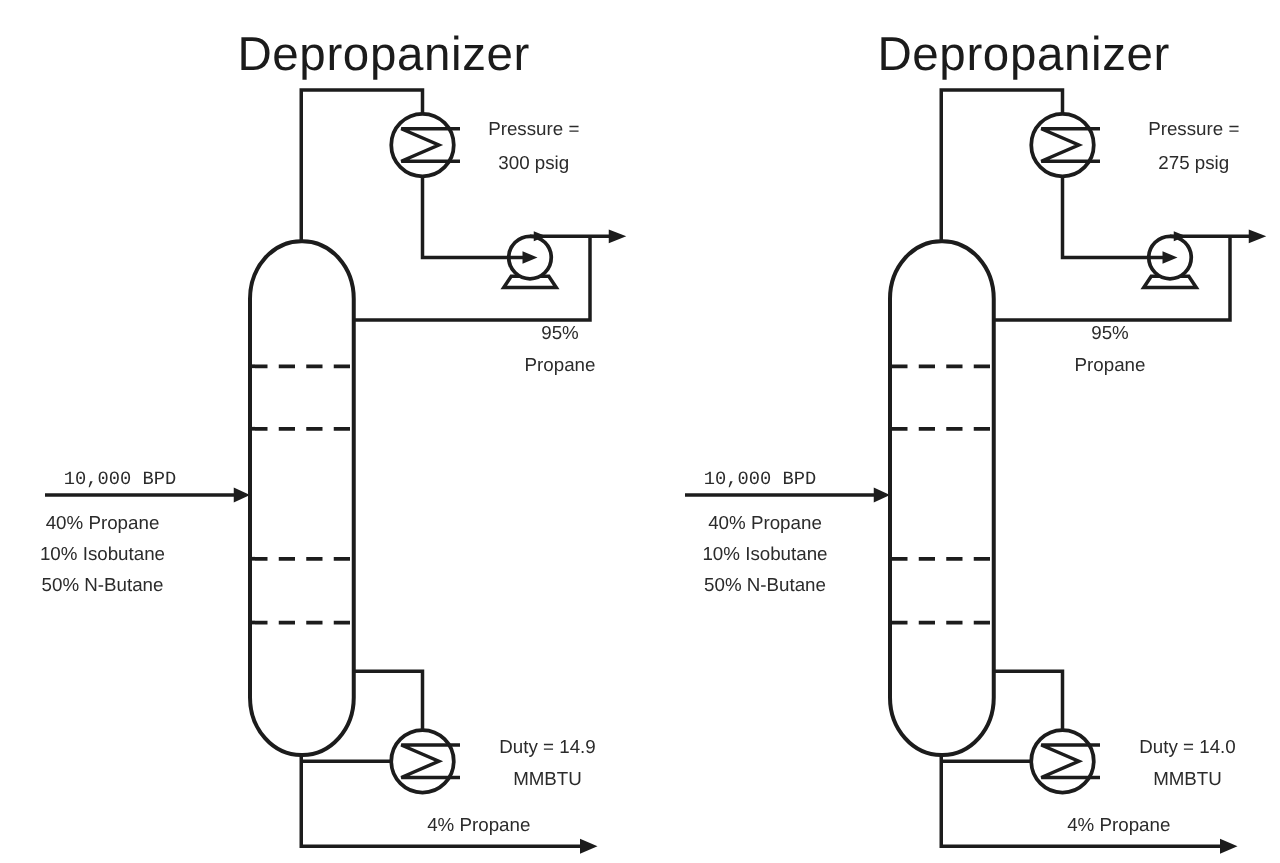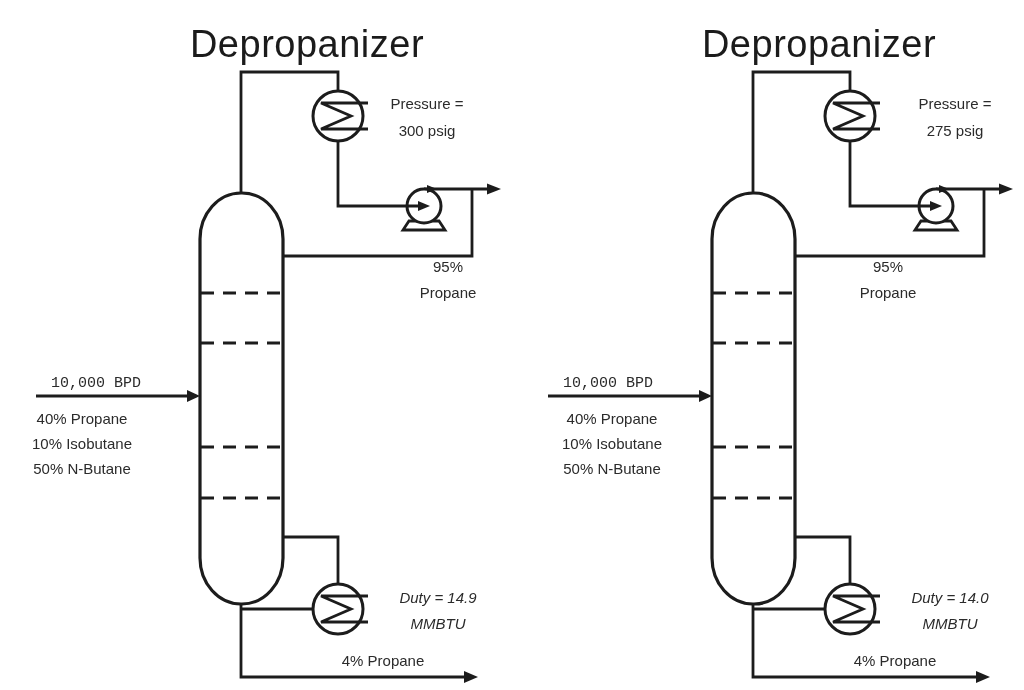--- a/index.html
+++ b/index.html
@@ -22,21 +22,21 @@
   .lbl-pressure{top:90px;width:150px;line-height:27px;}
   .d-a .lbl-pressure{left:352px;}
   .d-b .lbl-pressure{left:368px;}
   .lbl-distillate{top:254px;width:140px;}
   .d-a .lbl-distillate{left:378px;}
   .d-b .lbl-distillate{left:306px;}
   .feed-rate{top:371px;width:170px;left:11px;font-family:Liberation Mono, monospace;}
   .feed-components{top:406px;width:170px;line-height:25px;}
   .d-a .feed-components{left:-3px;}
   .d-b .feed-components{left:15px;}
-  .lbl-duty{top:585px;width:180px;left:348px;font-style:italic;}
+  .lbl-duty{top:585px;width:180px;left:348px;}
   .lbl-bottoms{top:648px;width:150px;left:308px;}
   .defs-holder{position:absolute;width:0;height:0;overflow:hidden;}
 </style>
 </head>
 <body>
 
 <div class="stage">
 
   <svg class="defs-holder" aria-hidden="true">
     <defs>

